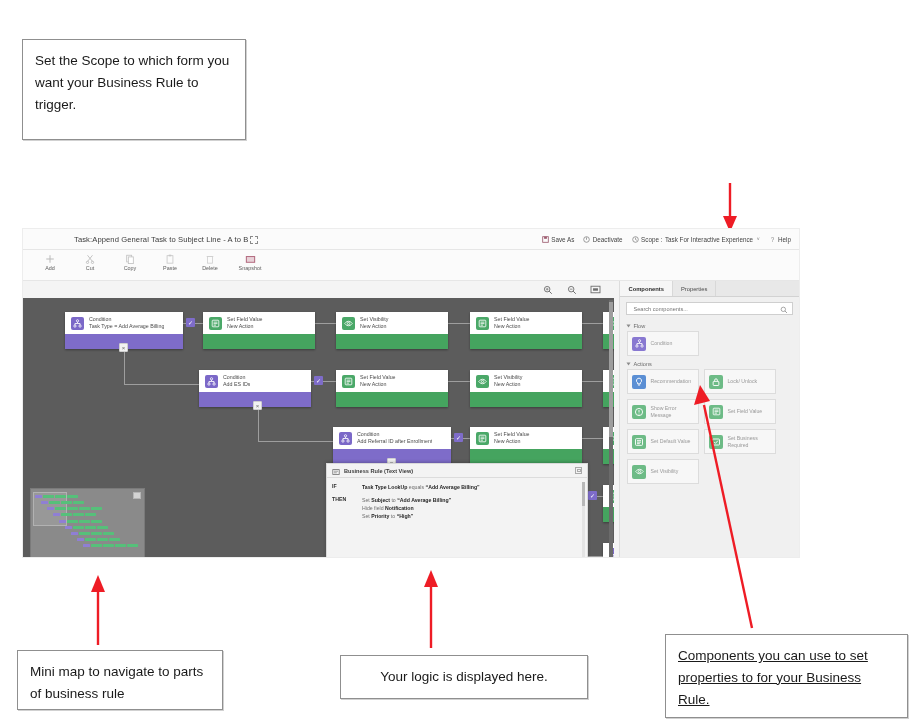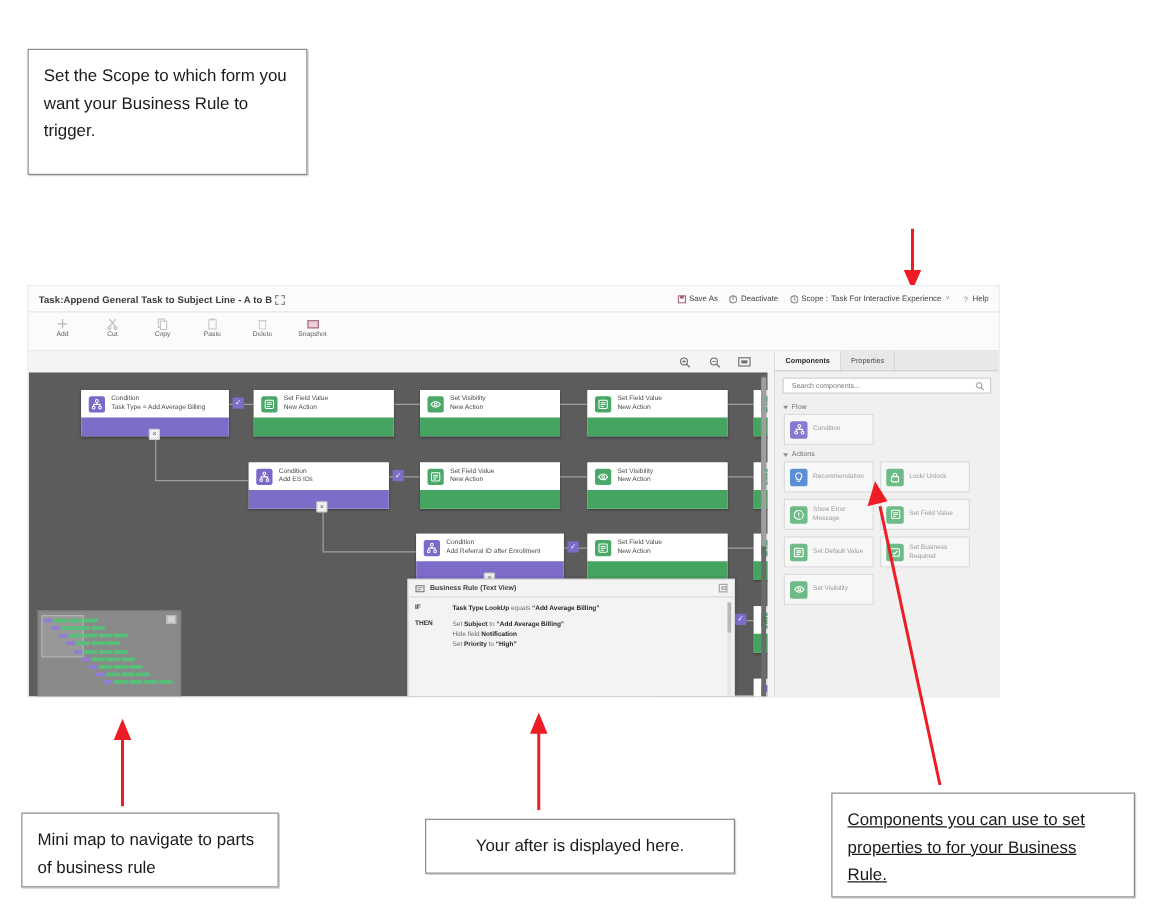--- a/index.html
+++ b/index.html
@@ -40,22 +40,23 @@
     overflow:hidden;
     border:1px solid #ededed;
   }
   
   #app-titlebar{
     height:20px;background:#fbfbfb;border-bottom:1px solid #e6e6e6;
     display:flex;align-items:center;padding:0 8px;
     position:relative;
   }
   #app-title{
-    font-size:7.6px;color:#3b3b3b;font-weight:bold;letter-spacing:.1px;
+    font-size:7.6px;color:#3b3b3b;font-weight:normal;letter-spacing:.1px;
     white-space:nowrap;
+    margin-left:43px;
   }
   #title-edit-icon{
     display:inline-block;width:8px;height:8px;margin-left:2px;
     border:1px dashed #8a8a8a;box-sizing:border-box;position:relative;top:1px;
   }
   #titlebar-right{
     margin-left:auto;display:flex;align-items:center;gap:9px;
     font-size:6.3px;color:#444;white-space:nowrap;
   }
   .tb-item{display:flex;align-items:center;gap:2.5px;cursor:default;}
@@ -865,18 +866,18 @@
     <line x1="62" y1="243" x2="14" y2="20" stroke="#ee1c25" stroke-width="2.4"></line>
     <polygon points="10,0 4,20 20,16" fill="#ee1c25"></polygon>
   </svg>
 </div>
 
 <div class="callout" id="callout-minimap">
   <span>Mini map to navigate to parts of business rule</span>
 </div>
 
 <div class="callout" id="callout-logic">
-  <span>Your after is displayed here.</span>
+  <span>Your logic is displayed here.</span>
 </div>
 
 <div class="callout" id="callout-components">
   <span>Components you can use to set properties to for your Business Rule.</span>
 </div>
 
 </body></html>

